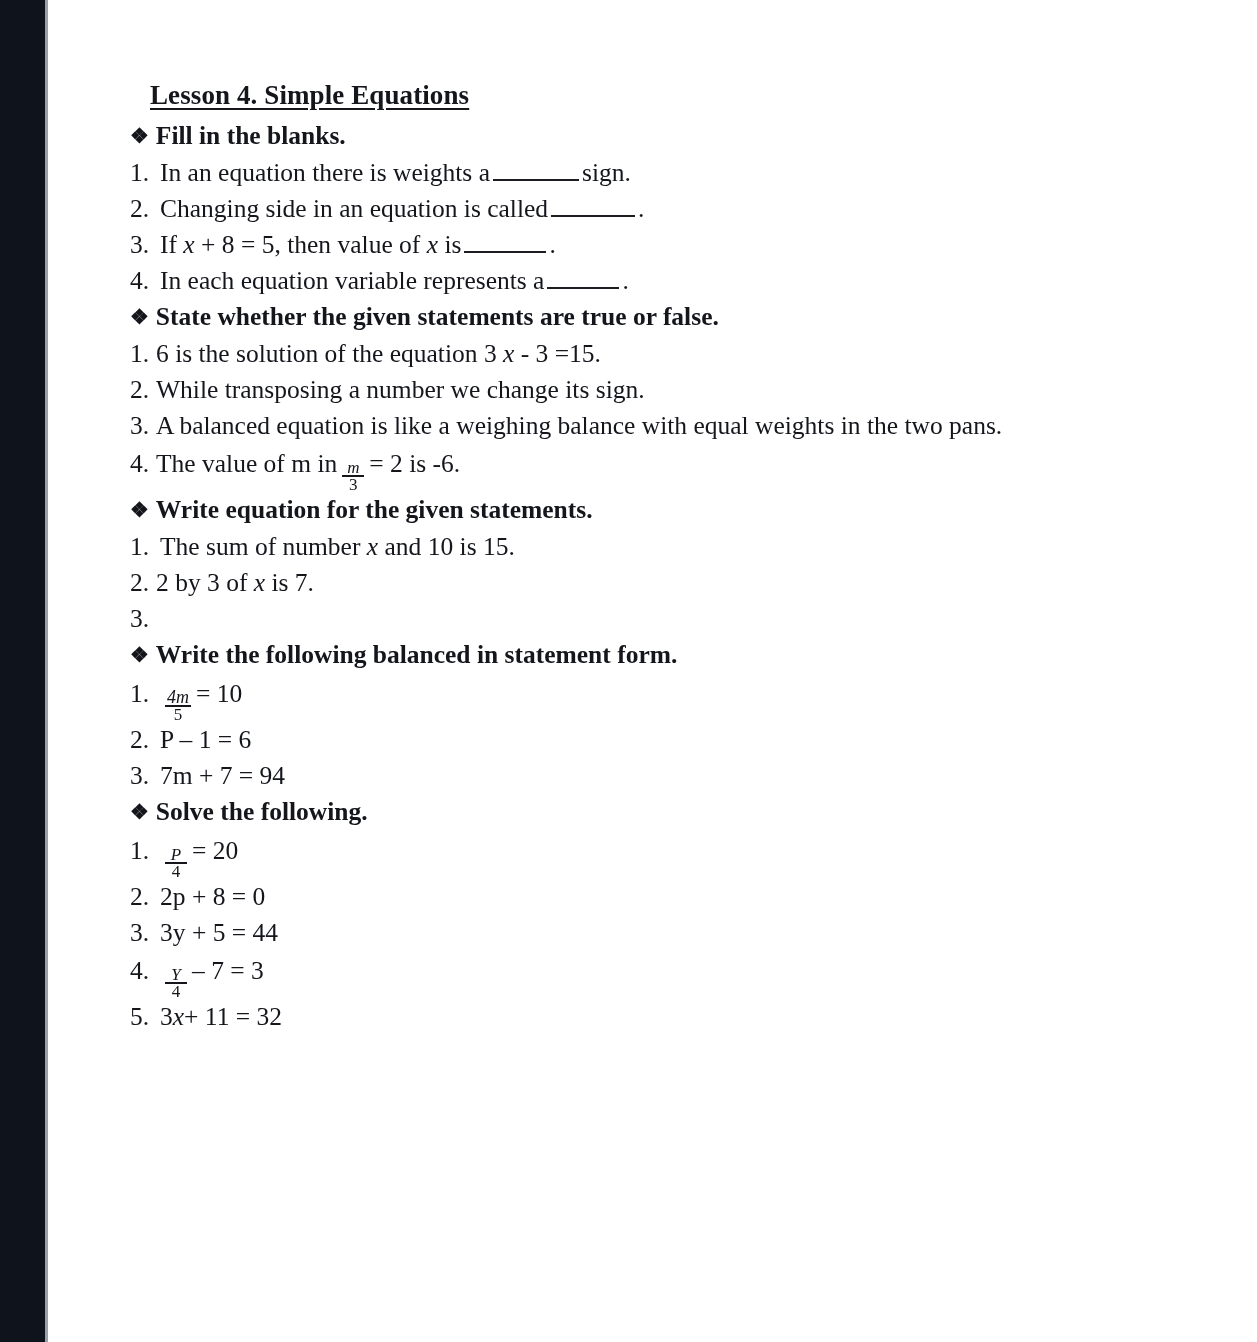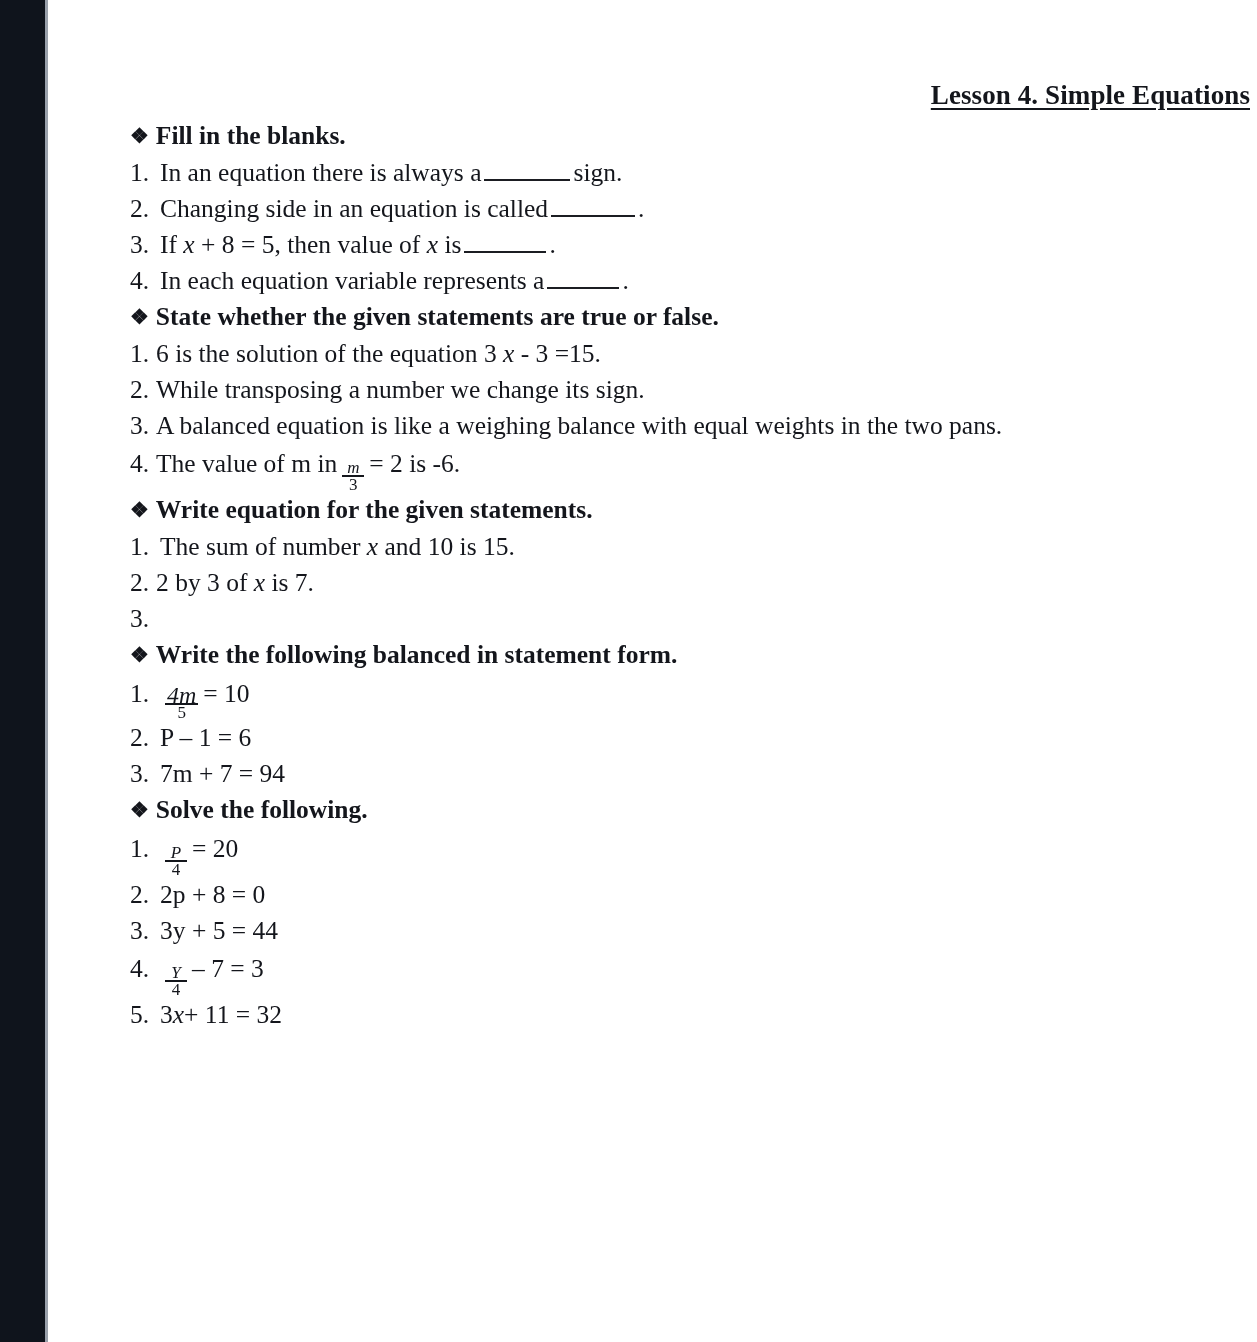--- a/index.html
+++ b/index.html
@@ -38,21 +38,21 @@
     background: #ffffff;
   }
   .content {
     position: absolute;
     left: 82px;
     top: 80px;
     width: 1120px;
     color: #14161c;
   }
   .doc-title {
-    text-align: right;
+    text-align: left;
     font-weight: bold;
     font-size: 27px;
     letter-spacing: 0.1px;
     margin: 0 0 7px 0;
     padding-left: 20px;
   }
   .doc-title span.underlined {
     text-decoration: underline;
     text-underline-offset: 4px;
     text-decoration-thickness: 2px;
@@ -114,21 +114,21 @@
     position: relative;
     top: 1px;
   }
   .frac .nume {
     font-size: 17px;
     font-style: italic;
     line-height: 15px;
     padding: 0 2px;
   }
   .frac .nume.up {
-    font-size: 24px;
+    font-size: 18px;
   }
   .frac .bar {
     border-top: 2.5px solid #14161c;
     width: 100%;
     min-width: 22px;
   }
   .frac .deno {
     font-size: 17px;
     line-height: 16px;
     padding: 0 2px;
@@ -144,21 +144,21 @@
     <div class="content">
 
       <div class="doc-title"><span class="underlined">Lesson 4. Simple Equations</span></div>
 
       <div class="section-heading">
         <span class="bullet-diamond">❖</span>
         <span>Fill in the blanks.</span>
       </div>
       <div class="item">
         <span class="num">1.</span>
-        <span class="itxt">In an equation there is always a</span>
+        <span class="itxt">In an equation there is weights a</span>
         <span class="blank w1"></span>
         <span class="itxt">sign.</span>
       </div>
       <div class="item">
         <span class="num">2.</span>
         <span class="itxt">Changing side in an equation is called</span>
         <span class="blank w2"></span>
         <span class="itxt">.</span>
       </div>
       <div class="item">

